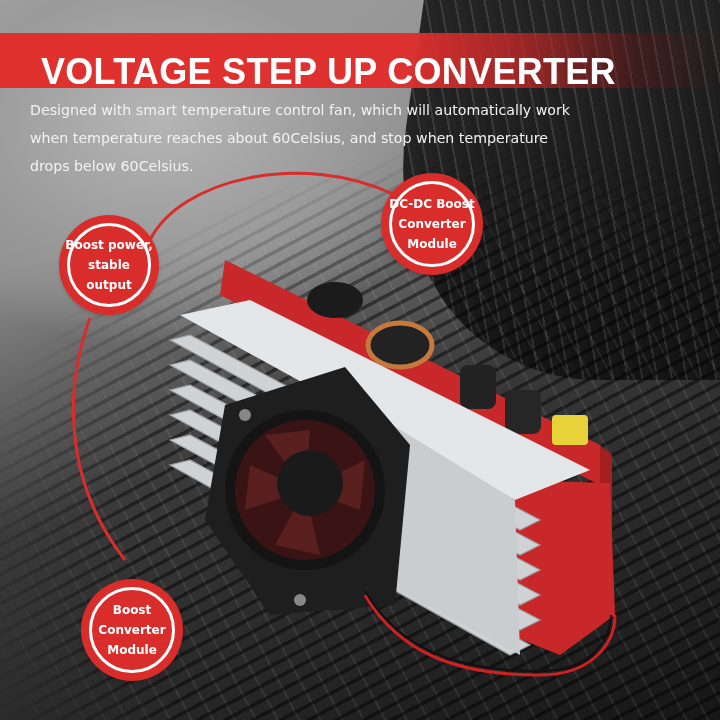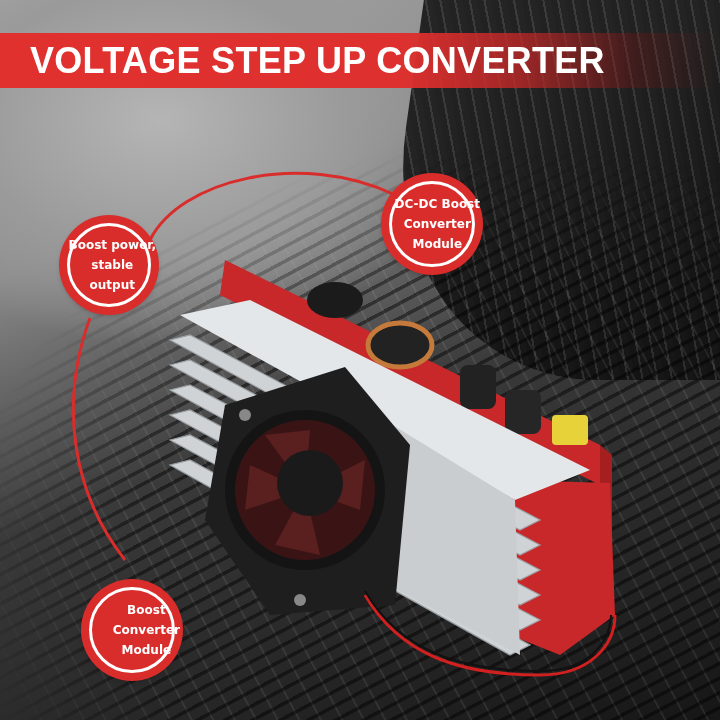--- a/index.html
+++ b/index.html
@@ -16,44 +16,47 @@
     -webkit-mask-image: radial-gradient(ellipse 700px 520px at 520px 560px, #000 55%, transparent 80%);
             mask-image: radial-gradient(ellipse 700px 520px at 520px 560px, #000 55%, transparent 80%);
   }
   .darkwave { position:absolute; right:-60px; top:-40px; width:380px; height:420px;
     background: repeating-linear-gradient(72deg, #0e0e0e 0 6px, #2c2c2c 6px 8px, #111 8px 14px);
     border-radius: 0 0 0 60%; opacity:0.85; transform: skewX(-8deg);
   }
   .banner { position:absolute; left:0; top:33px; width:720px; height:55px;
     background: linear-gradient(90deg, #e0312f 0%, #de302e 55%, rgba(200,40,40,0.75) 72%, rgba(120,20,20,0.35) 88%, rgba(0,0,0,0) 100%);
   }
-  .title { position:absolute; left:30px; top:38px; margin:0; font-family:"Liberation Sans", sans-serif;
+  .title { position:absolute; left:30px; top:38px; margin:11px; font-family:"Liberation Sans", sans-serif;
     font-weight:700; font-size:36px; letter-spacing:0.3px; color:#fff; line-height:46px; }
   .desc { position:absolute; left:30px; top:96px; width:600px; color:#f2f2f2;
     font-family:"DejaVu Sans", sans-serif; font-size:14.2px; line-height:28px; margin:0; }
   .connector { position:absolute; inset:0; pointer-events:none; }
   .callout { position:absolute; border-radius:50%; background:#d92d2b;
     box-shadow: 0 0 0 3px #d92d2b, 0 2px 6px rgba(0,0,0,0.4);
-    display:flex; align-items:center; justify-content:flex-end; text-align:center; }
+    display:flex; align-items:center; justify-content:center; text-align:center; }
   .callout::before { content:""; position:absolute; inset:5px; border:3px solid #fff; border-radius:50%; }
   .callout span { position:relative; color:#fff; font-family:"DejaVu Sans", sans-serif; font-weight:700;
     font-size:12px; line-height:20px; white-space:pre-line; }
   .product { position:absolute; left:160px; top:255px; width:490px; height:460px; }
 </style>
 </head>
 <body>
 
 <div class="bg"></div>
 <div class="darkwave"></div>
 <div class="mesh"></div>
 
 <div class="banner"></div>
 <h1 class="title">VOLTAGE STEP UP CONVERTER</h1>
 
 <div class="desc">
+  <div>Designed with smart temperature control fan, which will automatically work</div>
+  <div>when temperature reaches about 60Celsius, and stop when temperature</div>
+  <div>drops below 60Celsius.</div>
 </div>
 
 <svg class="connector" width="720" height="720">
   <path d="M 395 195 C 300 150, 180 180, 150 240" stroke="#d92d2b" stroke-width="3" fill="none"></path>
   <path d="M 90 318 C 60 400, 70 490, 125 560" stroke="#d92d2b" stroke-width="3" fill="none"></path>
 </svg>
 
 <svg class="product" viewBox="0 0 490 460">
 
   <polygon points="65,5 440,190 440,230 60,40" fill="#c8282a"></polygon>

